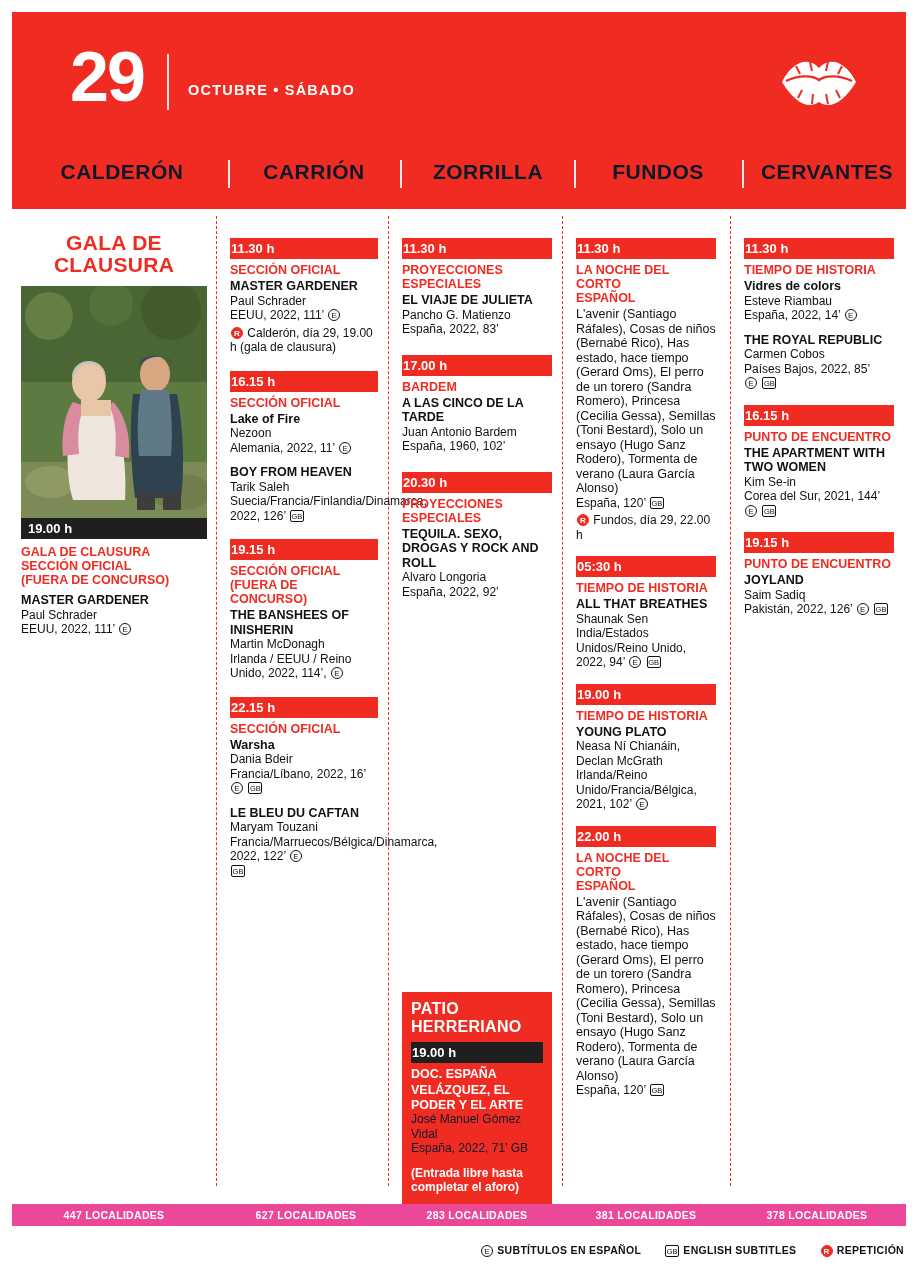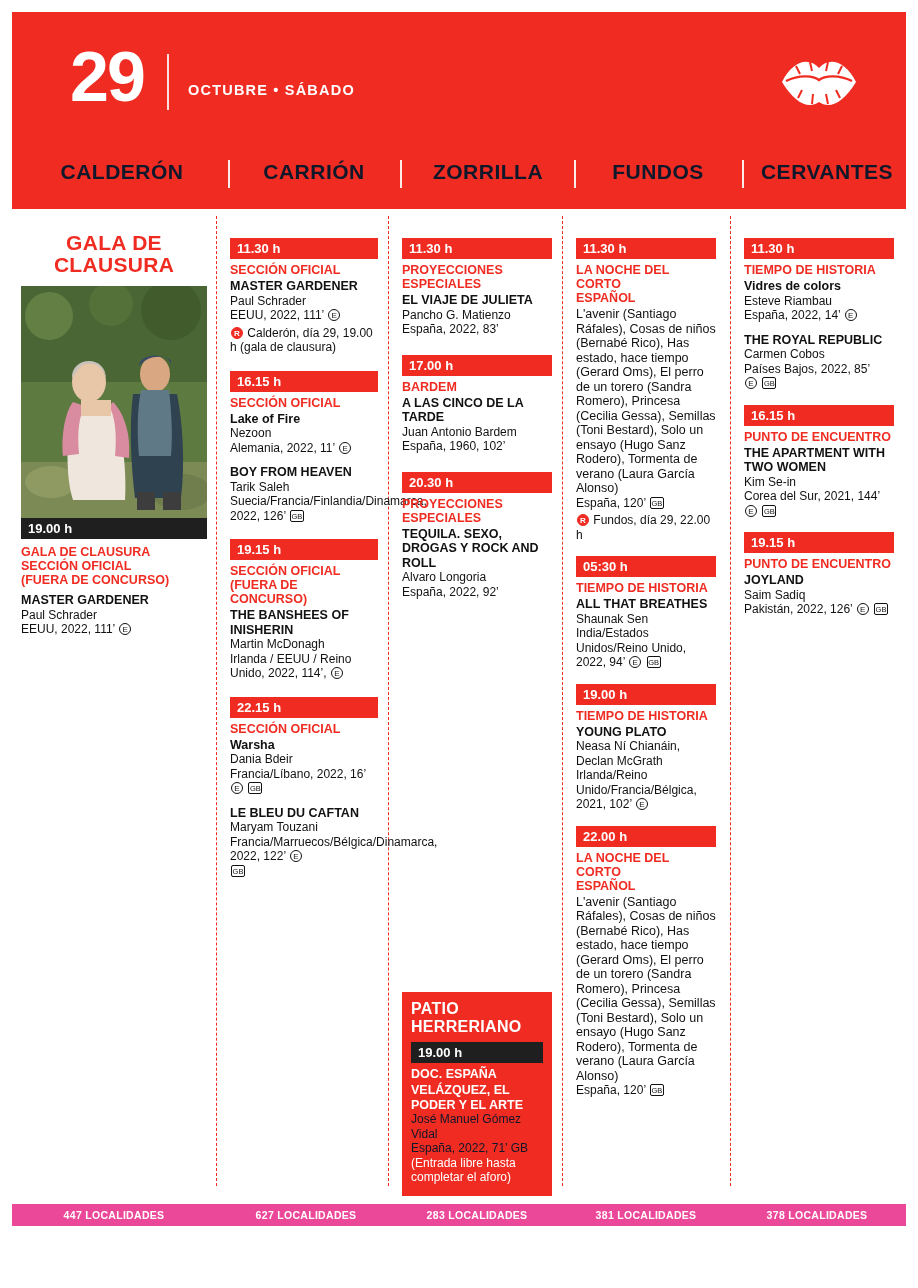--- a/index.html
+++ b/index.html
@@ -53,21 +53,21 @@
     padding:0 4px;
   }
   .coldiv {
     position:absolute; top:6px; bottom:4px; width:0;
     border-left:1.5px dashed #f02c22;
   }
 
   
   .timebar {
     background:#f02c22; color:#fff; font-weight:bold; font-size:13px;
-    padding:3px 6px 3px 7px; display:block; margin-bottom:4px;
+    padding:3px 6px 3px 1px; display:block; margin-bottom:4px;
   }
   .section {
     color:#f02c22; font-weight:bold; font-size:12.5px; line-height:14px;
     margin-bottom:2px; text-transform:uppercase;
   }
   .film {
     font-weight:bold; font-size:12.5px; line-height:14.5px; color:#111;
     margin-bottom:0px;
   }
   .meta {
@@ -102,21 +102,21 @@
 
   
   .patio {
     background:#f02c22; color:#fff; padding:8px 9px 12px 9px;
   }
   .patio-title { font-size:16px; font-weight:bold; letter-spacing:.3px; margin-bottom:6px; }
   .patio .timebar { background:#1f1f1f; }
   .patio .section { color:#fff; }
   .patio .film { color:#fff; }
   .patio .meta { color:#0f172a; }
-  .patio .note { color:#fff; font-weight:normal; font-size:12px; line-height:14px; }
+  .patio .note { color:#fff; font-weight:bold; font-size:12px; line-height:14px; margin-top:10px; }
 
   
   .footer-bar {
     position:absolute; left:12px; right:12px; bottom:62px; height:22px;
     background:#ec4899;
   }
   .seat {
     position:absolute; top:0; height:22px; color:#fff; font-size:10.5px;
     font-weight:bold; line-height:22px; text-align:center; letter-spacing:.3px;
   }
@@ -459,14 +459,28 @@
   </div>
 
   <div class="footer-bar">
     <div class="seat" style="left:0px;   width:204px;">447 LOCALIDADES</div>
     <div class="seat" style="left:210px; width:168px;">627 LOCALIDADES</div>
     <div class="seat" style="left:382px; width:166px;">283 LOCALIDADES</div>
     <div class="seat" style="left:552px; width:164px;">381 LOCALIDADES</div>
     <div class="seat" style="left:720px; width:170px;">378 LOCALIDADES</div>
   </div>
 
+  <div class="legend">
+    <span class="lg">
+      <span class="tag">E</span>
+      <span>SUBTÍTULOS EN ESPAÑOL</span>
+    </span>
+    <span class="lg">
+      <span class="tag gb">GB</span>
+      <span>ENGLISH SUBTITLES</span>
+    </span>
+    <span class="lg" style="margin-right:0;">
+      <span class="tag rep">R</span>
+      <span>REPETICIÓN</span>
+    </span>
+  </div>
 
 </div>
 
 </body></html>

